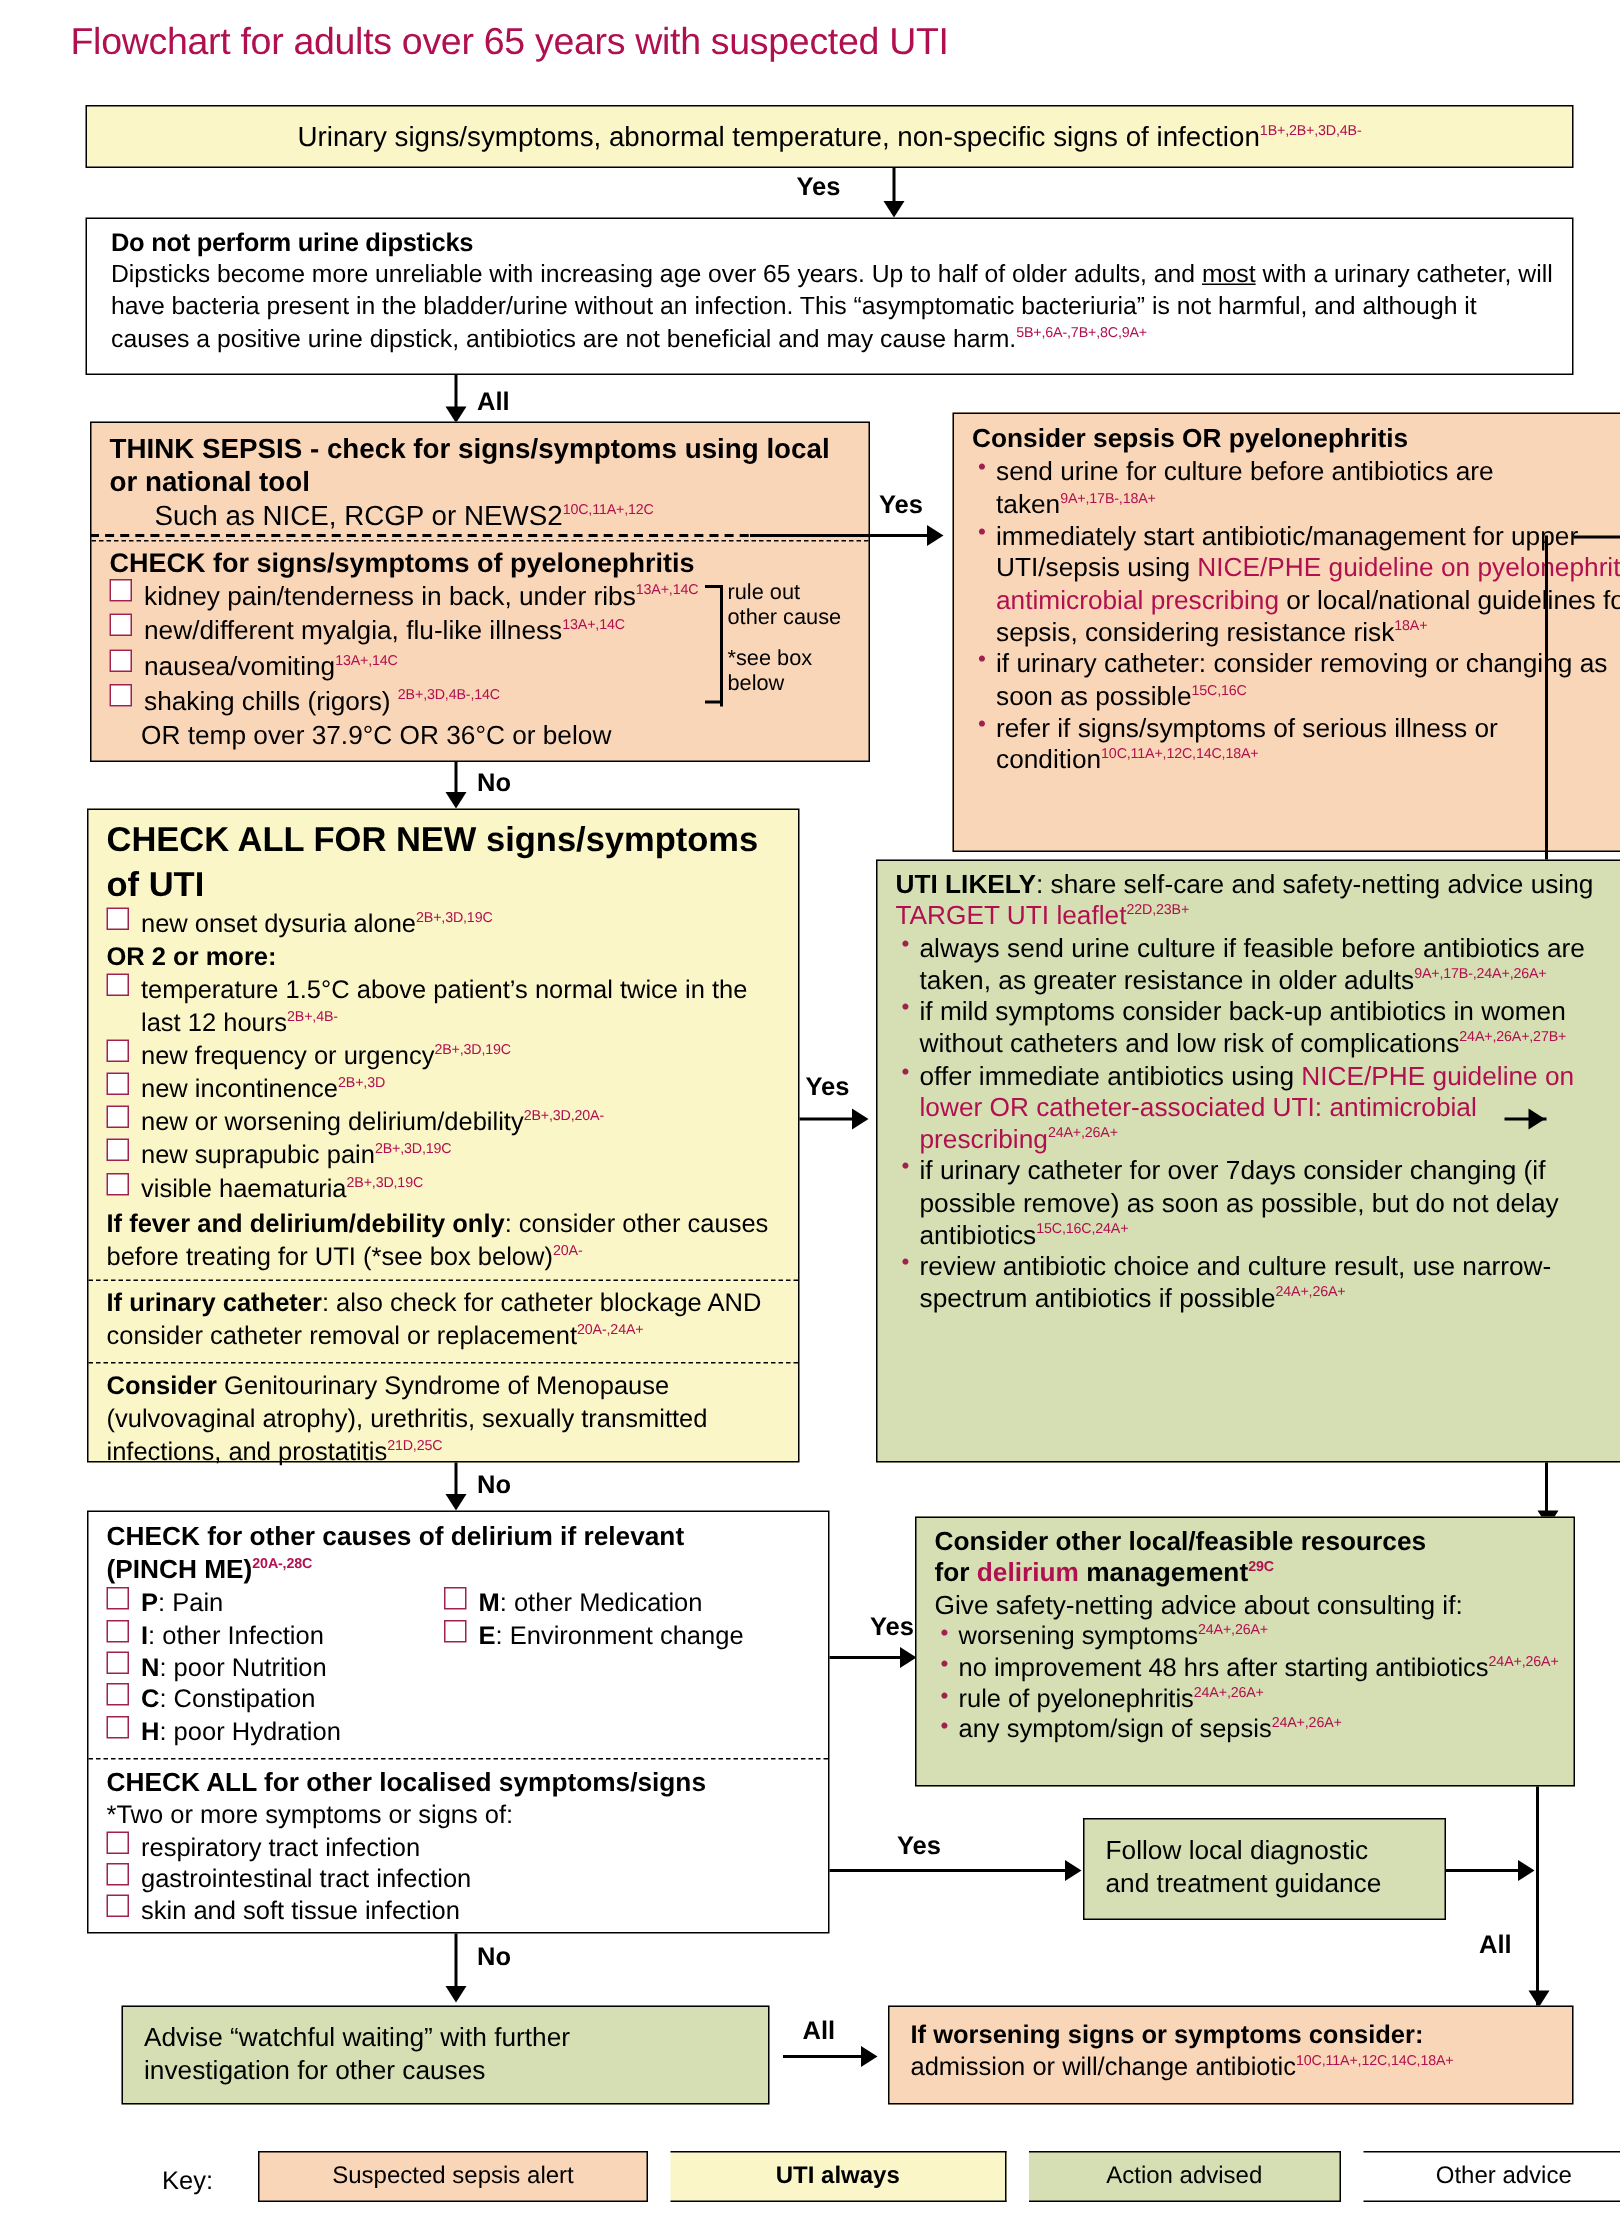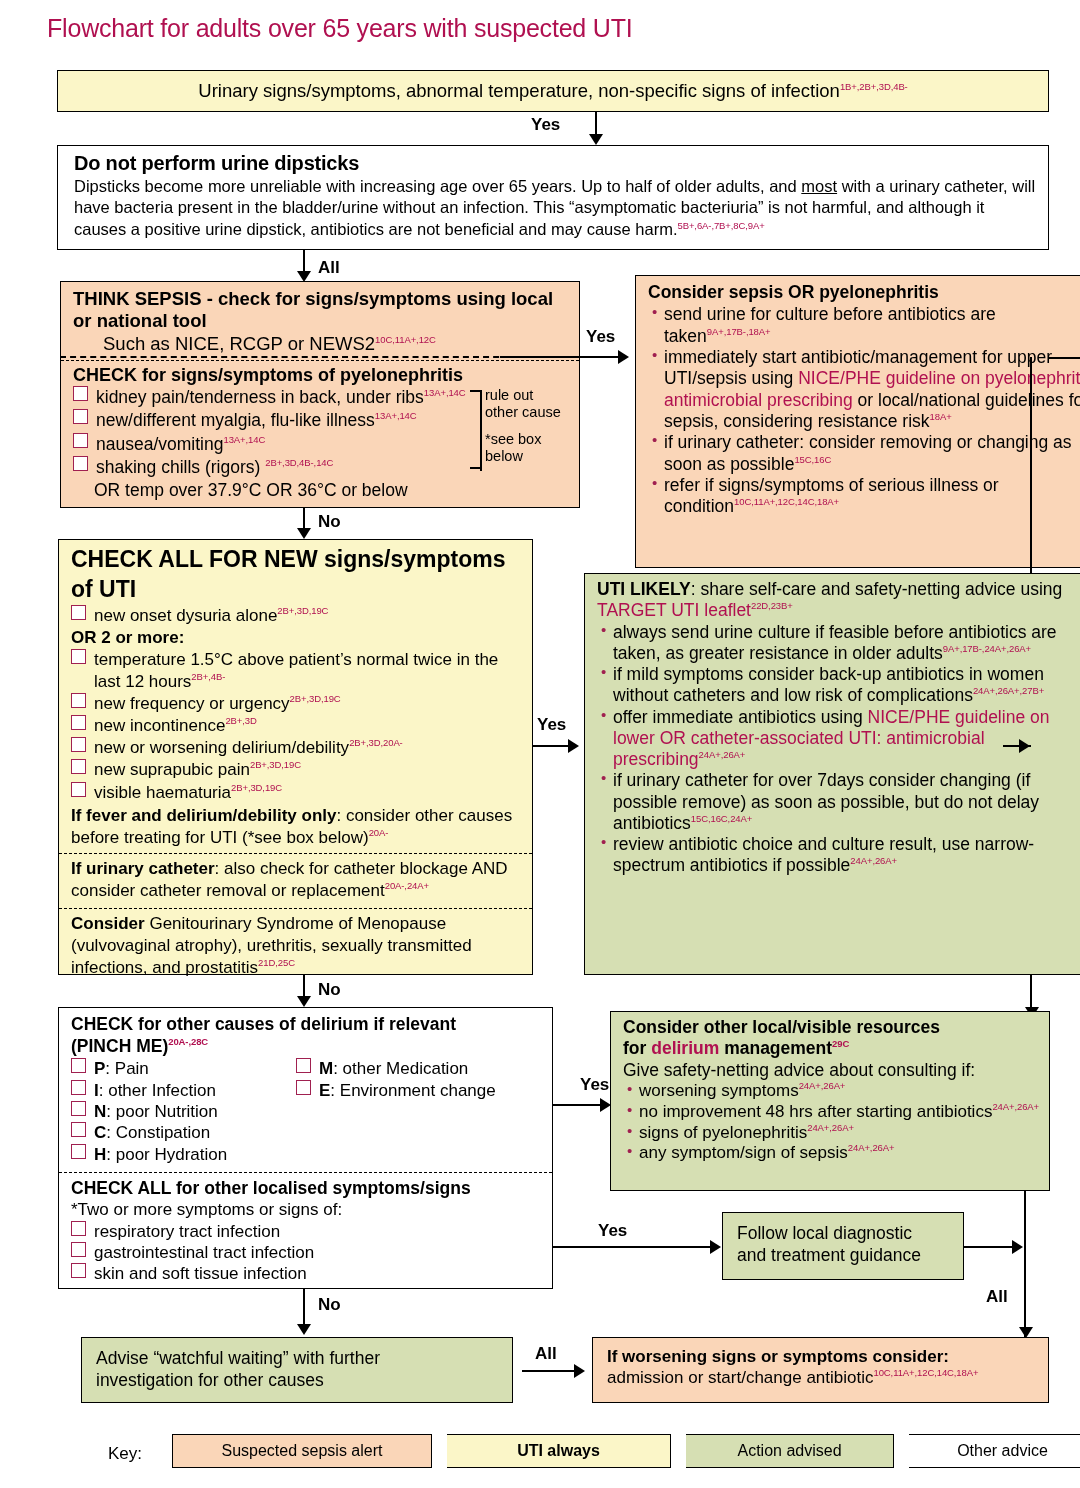--- a/index.html
+++ b/index.html
@@ -52,21 +52,21 @@
     <span>Urinary signs/symptoms, abnormal temperature, non-specific signs of infection</span><sup>1B+,2B+,3D,4B-</sup>
   </div>
 </div>
 
 <div class="vline" style="left:595px;top:112px;height:29px;"></div>
 <div class="arrD" style="left:589px;top:134px;"></div>
 <div class="lbl" style="left:531px;top:115px;">Yes</div>
 
 <div class="abs box white" style="left:57px;top:145px;width:992px;height:105px;">
   <div style="padding:6px 12px 0 16px;">
-    <div style="font-size:20px;font-weight:bold;letter-spacing:-0.2px;">Do not perform urine dipsticks</div>
+    <div style="font-size:17px;font-weight:bold;letter-spacing:-0.2px;">Do not perform urine dipsticks</div>
     <div style="font-size:16.5px;line-height:1.30;margin-top:1px;">
       <span>Dipsticks become more unreliable with increasing age over 65 years. Up to half of older adults, and </span><span class="u">most</span><span> with a urinary catheter, will have bacteria present in the bladder/urine without an infection. This “asymptomatic bacteriuria” is not harmful, and although it causes a positive urine dipstick, antibiotics are not beneficial and may cause harm.</span><sup>5B+,6A-,7B+,8C,9A+</sup>
     </div>
   </div>
 </div>
 
 <div class="vline" style="left:303px;top:250px;height:28px;"></div>
 <div class="arrD" style="left:297px;top:271px;"></div>
 <div class="lbl" style="left:318px;top:258px;">All</div>
 
@@ -263,27 +263,27 @@
       </div>
   </div>
 </div>
 
 <div class="hline" style="left:553px;top:1104px;width:50px;"></div>
 <div class="arrR" style="left:600px;top:1098px;"></div>
 <div class="lbl" style="left:580px;top:1075px;">Yes</div>
 
 <div class="abs box green" style="left:610px;top:1011px;width:440px;height:180px;">
   <div style="padding:5px 8px 0 12px;font-size:17.5px;line-height:1.22;">
-    <div style="font-weight:bold;">Consider other local/visible resources</div>
+    <div style="font-weight:bold;">Consider other local/feasible resources</div>
     <div style="font-weight:bold;"><span>for </span><span class="pink">delirium</span><span> management</span><sup>29C</sup></div>
     <div>Give safety-netting advice about consulting if:</div>
     <ul class="bul" style="font-size:17px;">
       <li><span>worsening symptoms</span><sup>24A+,26A+</sup></li>
       <li><span>no improvement 48 hrs after starting antibiotics</span><sup>24A+,26A+</sup></li>
-      <li><span>signs of pyelonephritis</span><sup>24A+,26A+</sup></li>
+      <li><span>rule of pyelonephritis</span><sup>24A+,26A+</sup></li>
       <li><span>any symptom/sign of sepsis</span><sup>24A+,26A+</sup></li>
     </ul>
   </div>
 </div>
 
 <div class="vline" style="left:1024px;top:1191px;height:147px;"></div>
 <div class="arrD" style="left:1019px;top:1327px;"></div>
 <div class="lbl" style="left:986px;top:1287px;">All</div>
 
 <div class="hline" style="left:553px;top:1246px;width:160px;"></div>
@@ -310,21 +310,21 @@
   </div>
 </div>
 
 <div class="hline" style="left:522px;top:1370px;width:55px;"></div>
 <div class="arrR" style="left:574px;top:1364px;"></div>
 <div class="lbl" style="left:535px;top:1344px;">All</div>
 
 <div class="abs box orange" style="left:592px;top:1337px;width:457px;height:66px;">
   <div style="padding:8px 8px 0 14px;font-size:17px;line-height:1.26;">
     <div style="font-weight:bold;">If worsening signs or symptoms consider:</div>
-    <div><span>admission or start/change antibiotic</span><sup>10C,11A+,12C,14C,18A+</sup></div>
+    <div><span>admission or will/change antibiotic</span><sup>10C,11A+,12C,14C,18A+</sup></div>
   </div>
 </div>
 
 <div class="abs" style="left:108px;top:1444px;font-size:17px;">Key:</div>
 <div class="key" style="left:172px;top:1434px;">
   <div style="width:258px;background:#fad6b8;">Suspected sepsis alert</div>
   <div style="width:223px;background:#fbf6c8;border-left:none;font-weight:bold;">UTI always</div>
   <div style="width:207px;background:#d6dfb3;border-left:none;">Action advised</div>
   <div style="width:187px;background:#ffffff;border-left:none;">Other advice</div>
 </div>

